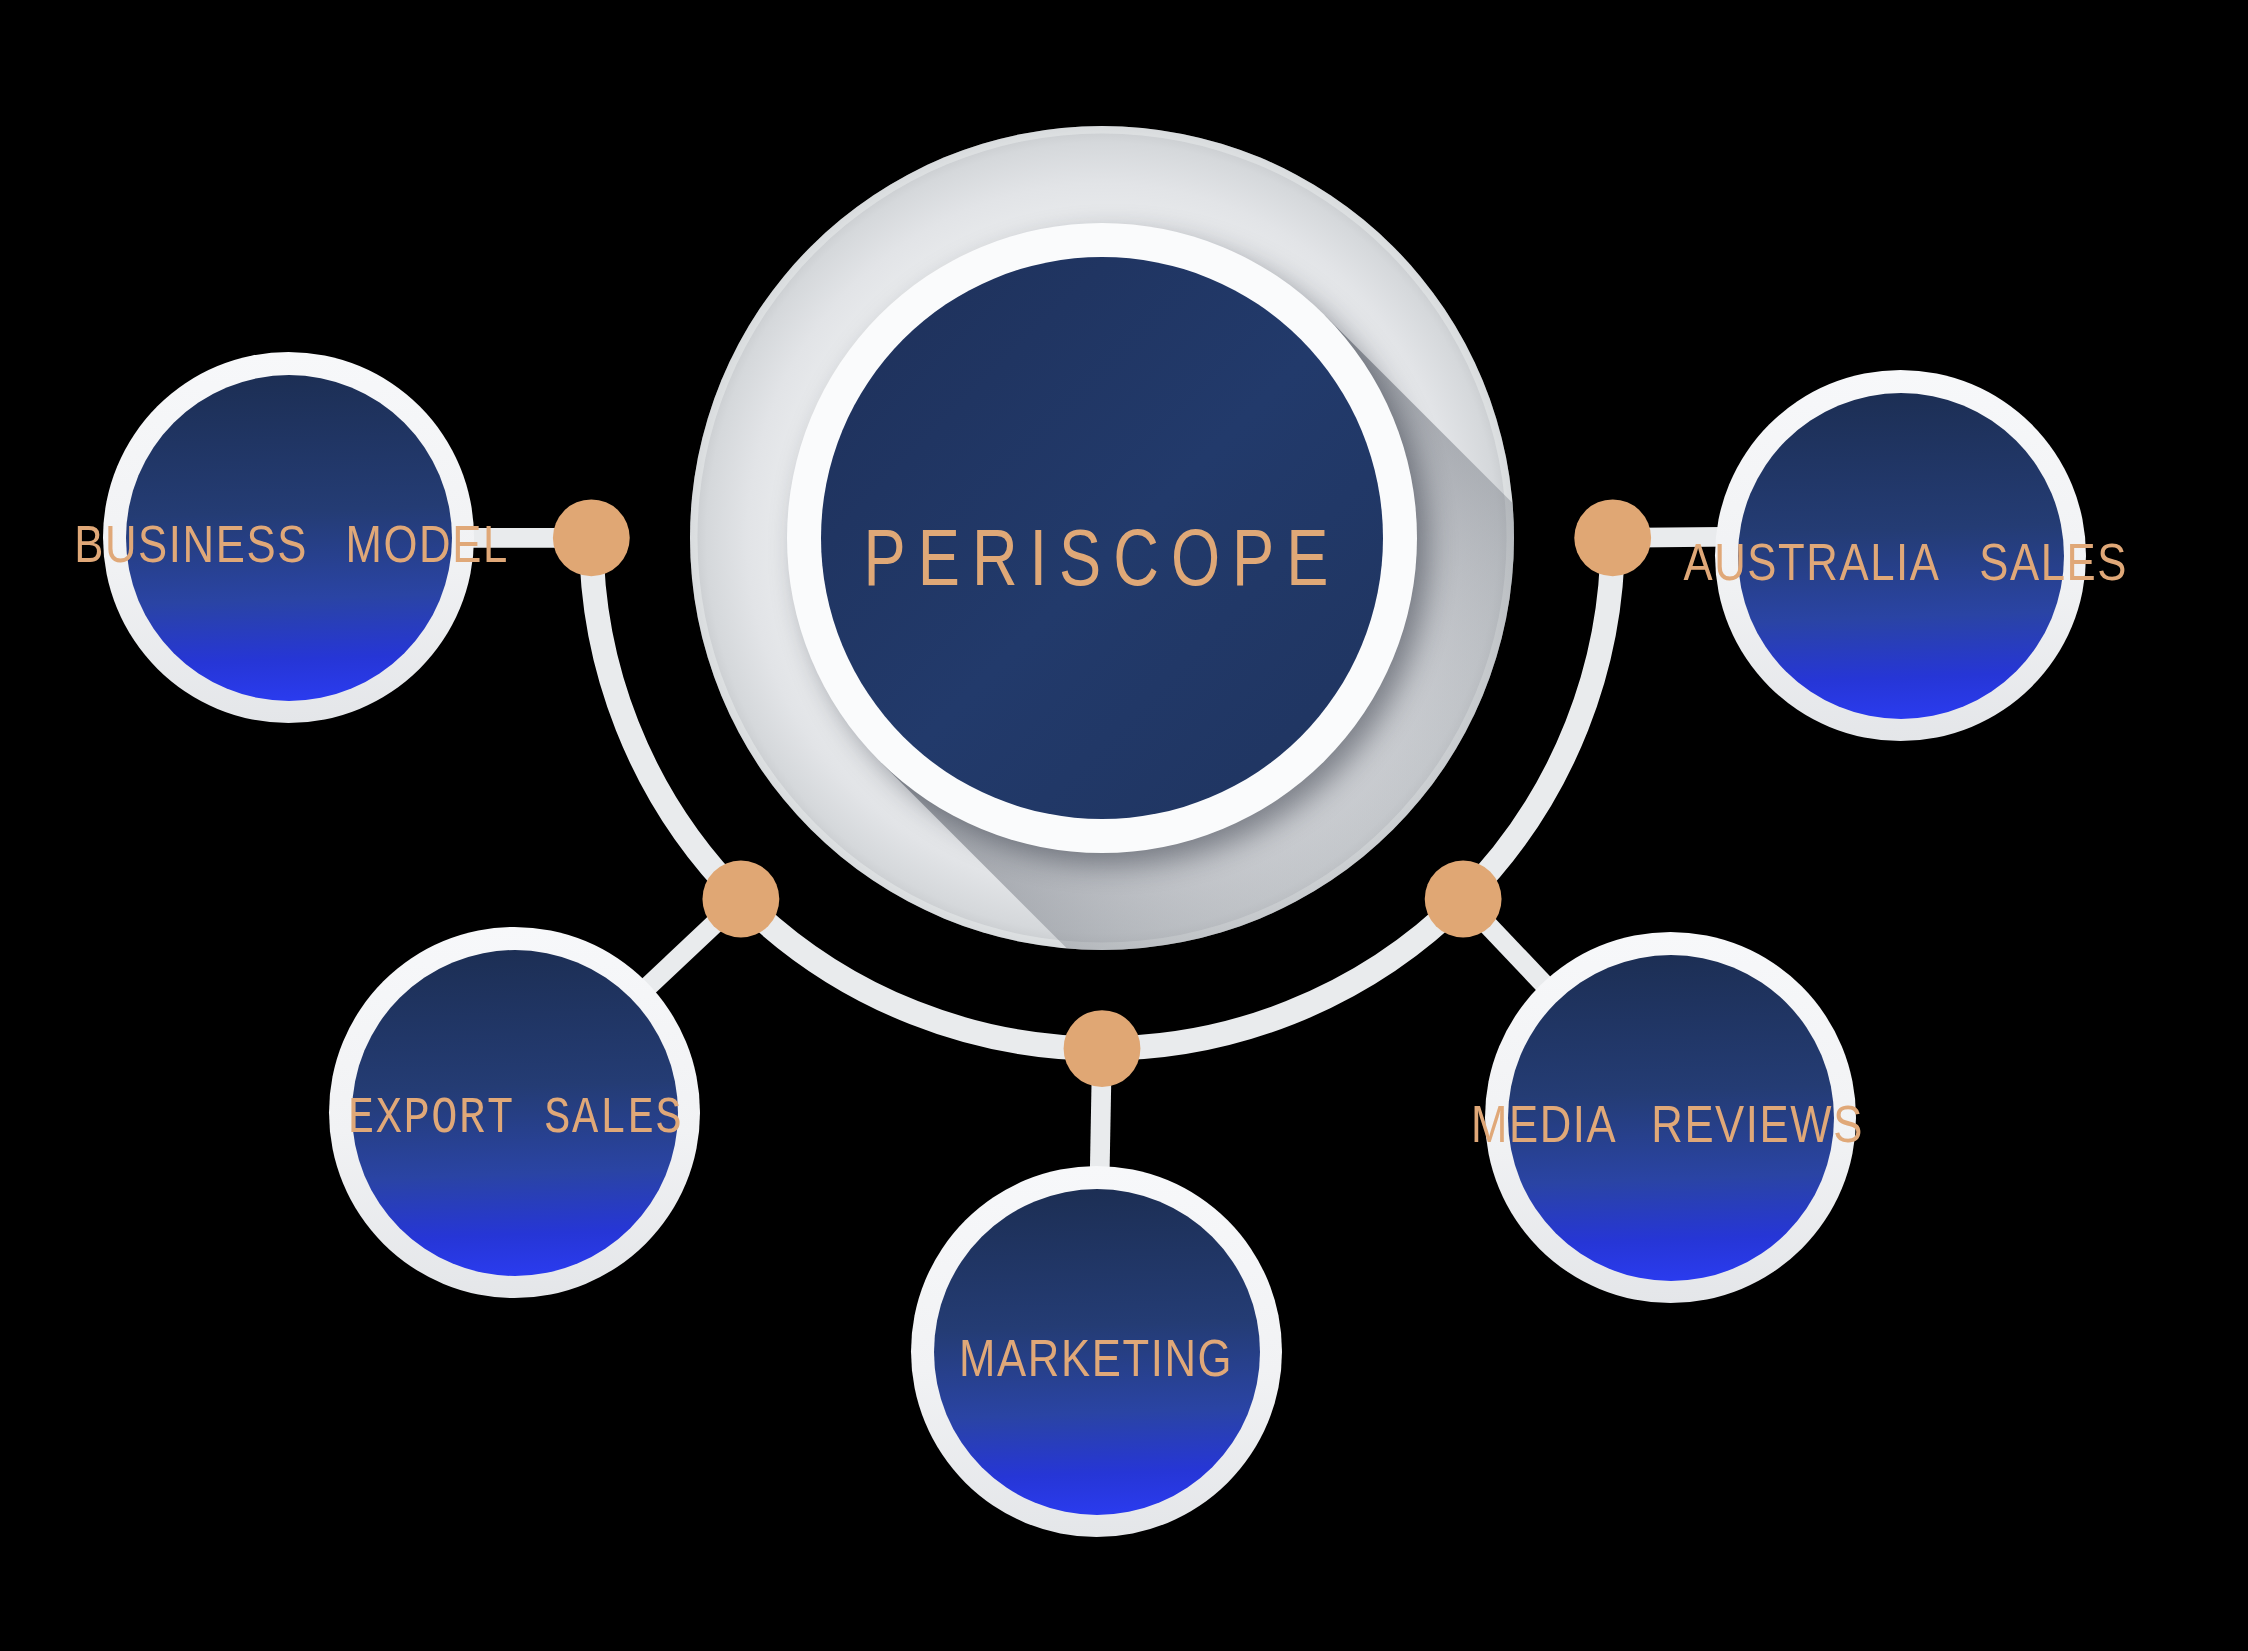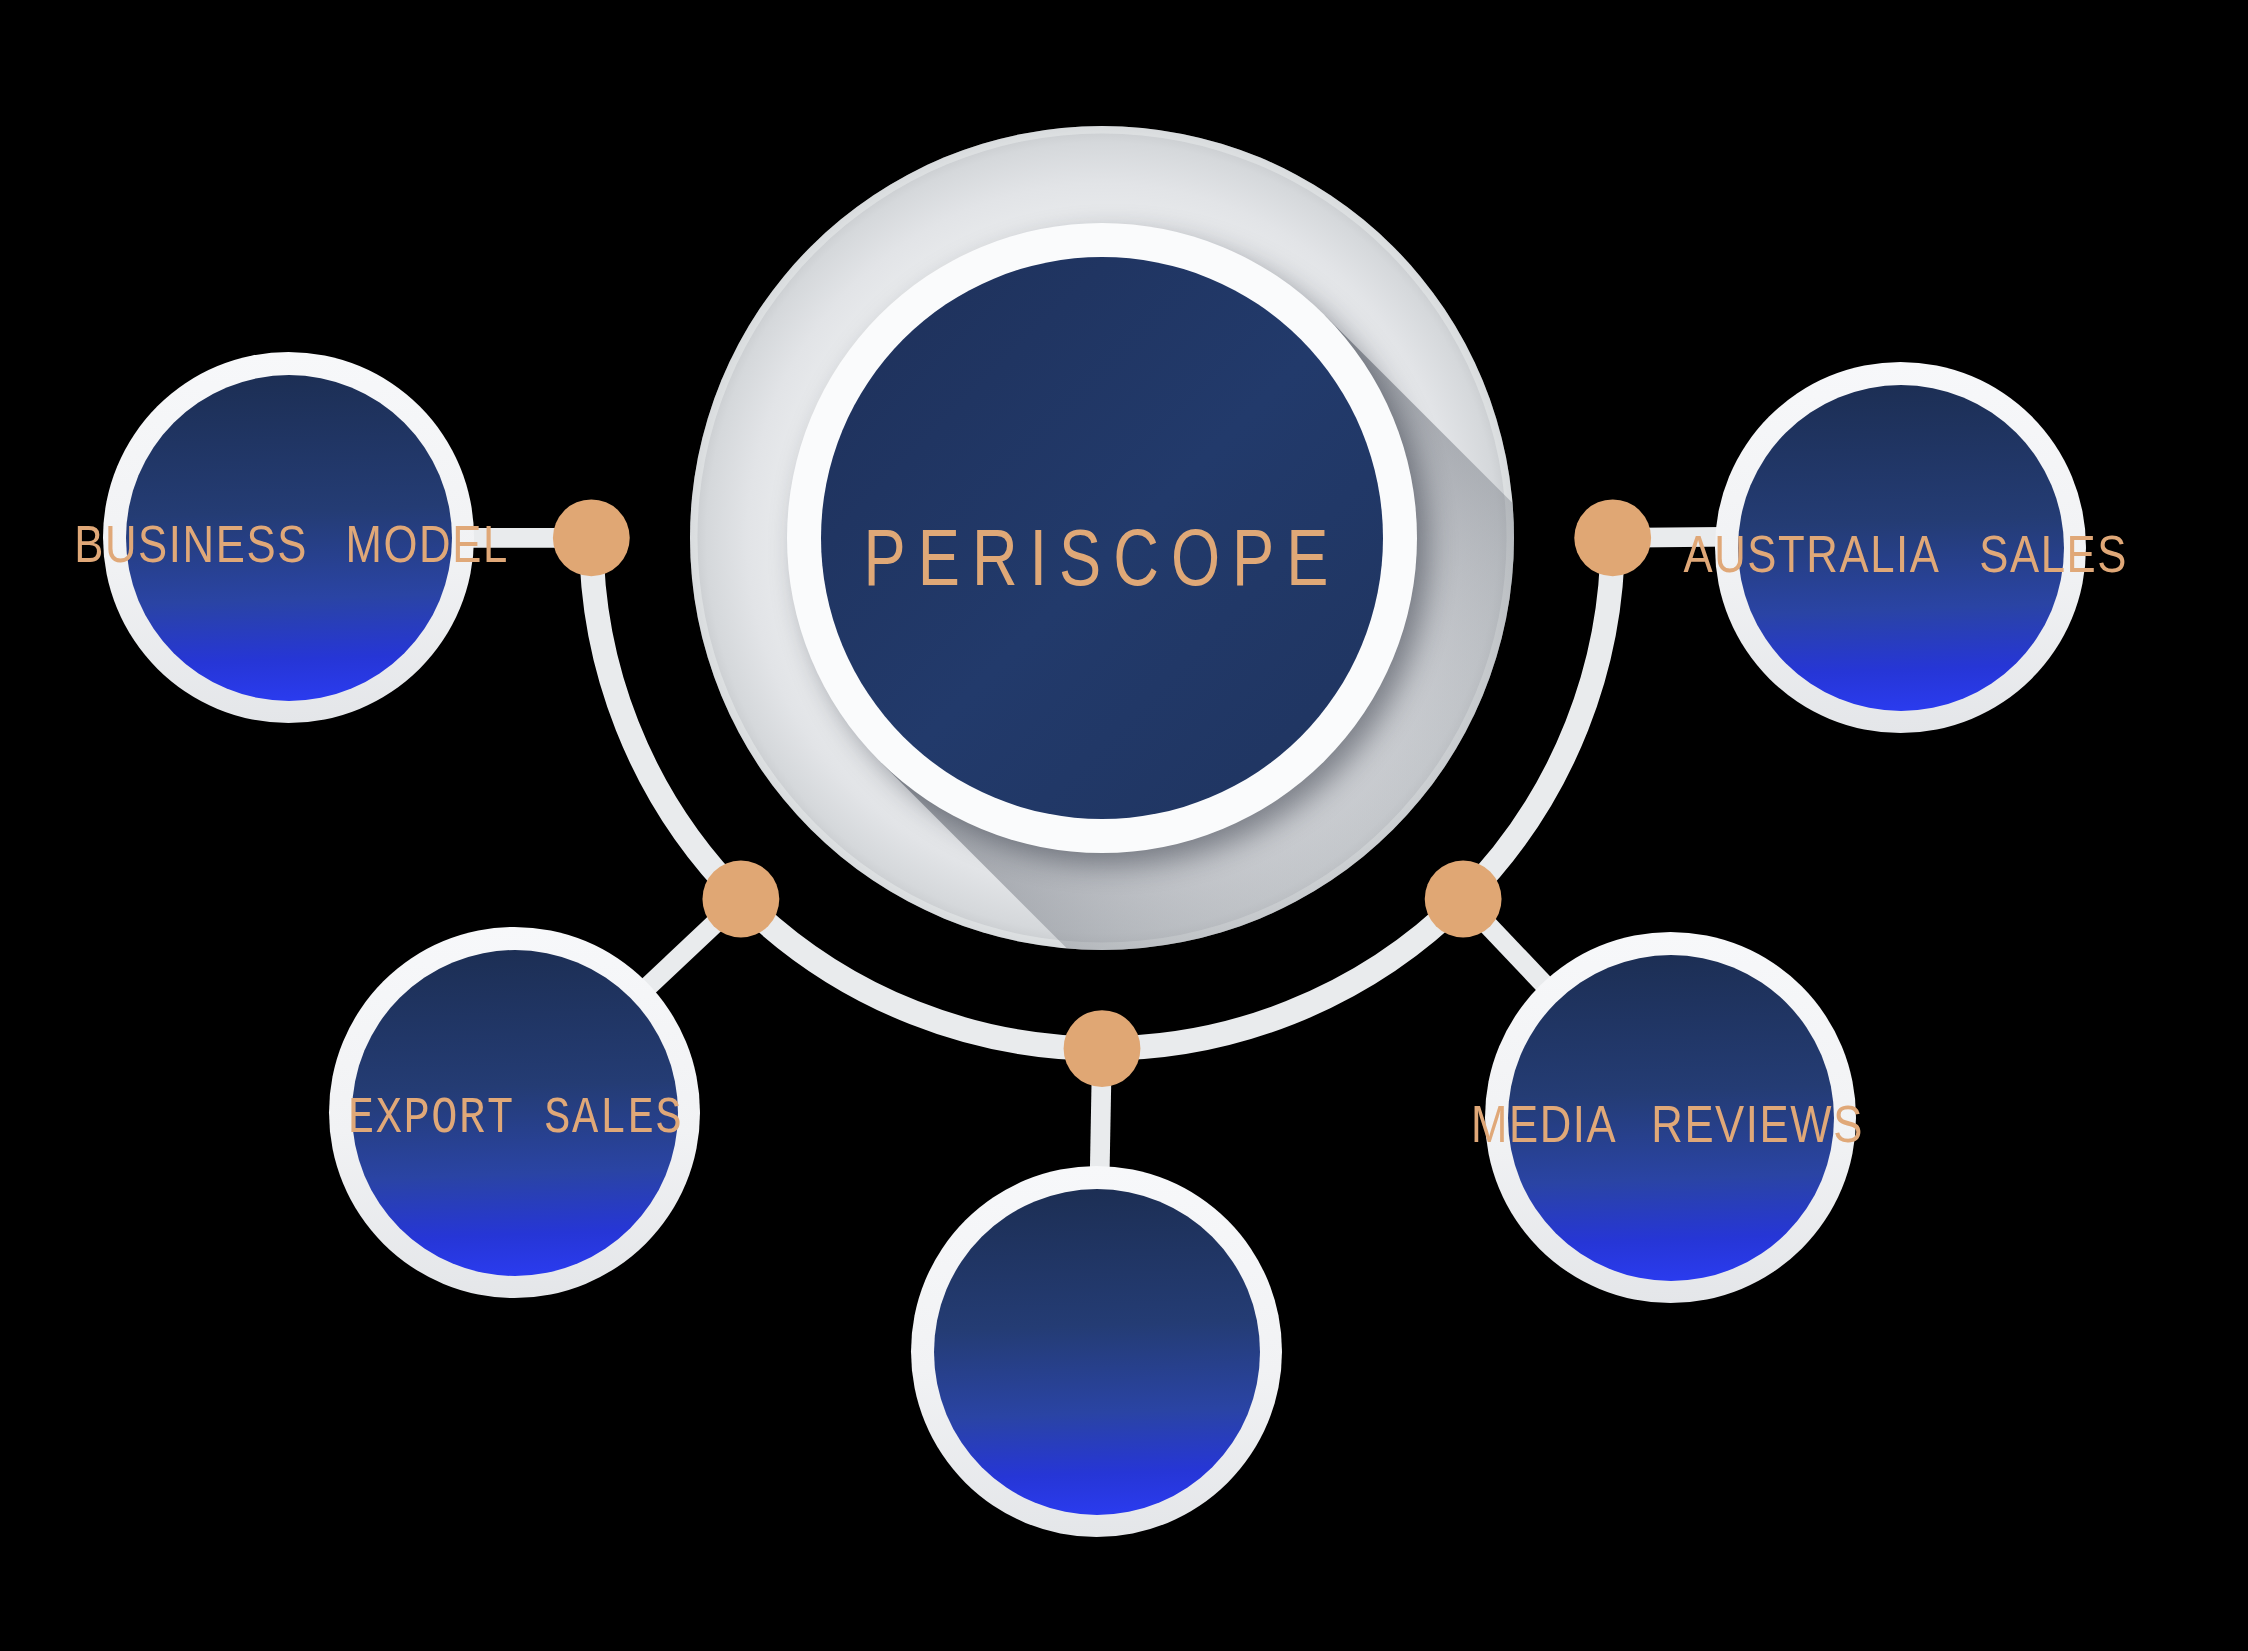--- a/index.html
+++ b/index.html
@@ -51,21 +51,21 @@
     position:absolute;inset:22.5px;display:flex;flex-direction:row;
     align-items:center;justify-content:center;padding-top:13px;box-sizing:border-box;
     color:#E0A878;text-align:center;
   }
   .sat-line{line-height:54px;font-size:52px;font-weight:300;white-space:nowrap;}
   .cx84{display:inline-block;transform:scaleX(0.84);letter-spacing:1.9px;}
   .sat-business{left:103px;top:352px;}
   .sat-export{left:329px;top:927px;font-family:Liberation Mono, monospace;}
   .sat-marketing{left:911px;top:1166px;}
   .sat-media{left:1485px;top:932px;}
-  .sat-australia{left:1715px;top:362px;}
+  .sat-australia{left:1715px;top:370px;}
 </style>
 </head>
 <body>
 
 <div id="stage">
 
   <svg id="connectors" viewBox="0 0 2400 1763" xmlns="http://www.w3.org/2000/svg">
     <defs>
       <clipPath id="lowerHalf">
           <rect x="0" y="574" width="2400" height="1189"></rect>
@@ -112,20 +112,23 @@
     <div class="sat-core"></div>
     <div class="sat-label">
       <div class="sat-line"><span class="cx84">EXPORT</span></div>
       <div class="sat-line"><span class="cx84">SALES</span></div>
     </div>
   </div>
 
   <div class="sat sat-marketing">
     <div class="sat-ring"></div>
     <div class="sat-core"></div>
+    <div class="sat-label">
+      <div class="sat-line"><span class="cx84">MARKETING</span></div>
+    </div>
   </div>
 
   <div class="sat sat-media">
     <div class="sat-ring"></div>
     <div class="sat-core"></div>
     <div class="sat-label">
       <div class="sat-line"><span class="cx84">MEDIA</span></div>
       <div class="sat-line"><span class="cx84">REVIEWS</span></div>
     </div>
   </div>

